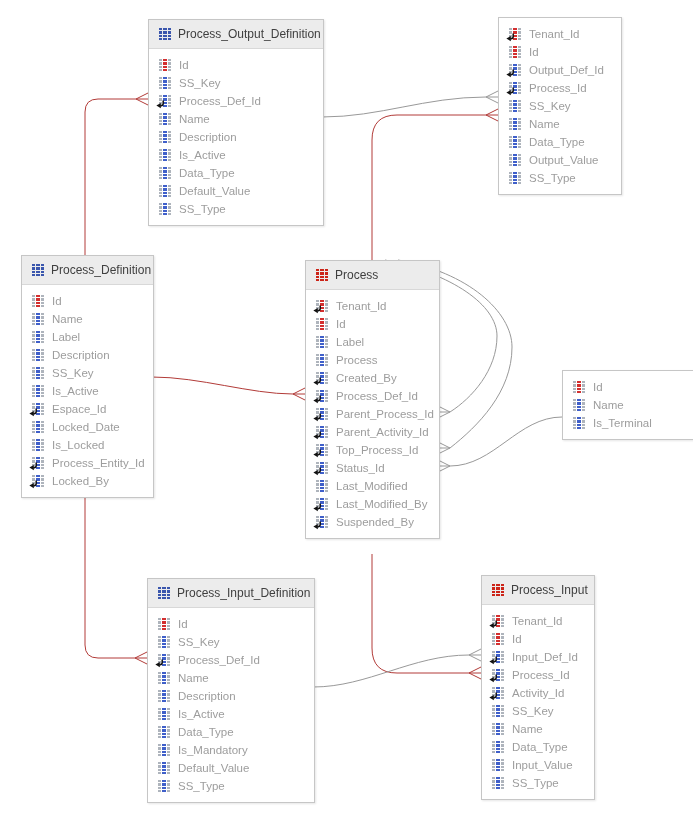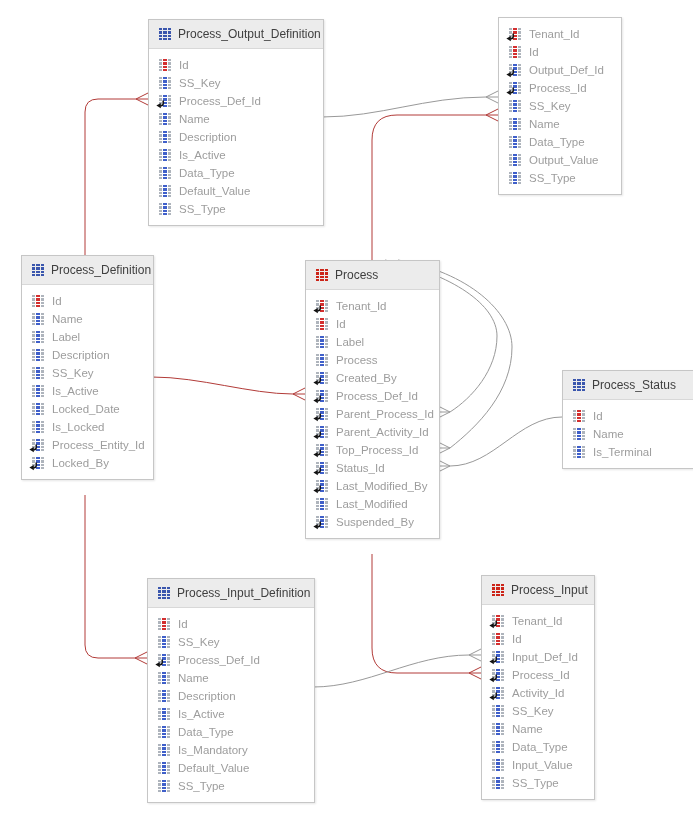--- a/index.html
+++ b/index.html
@@ -550,20 +550,41 @@
             <i style="background: rgb(174, 180, 188);"></i>
             <i style="background: rgb(174, 180, 188);"></i>
             <i style="background: rgb(63, 95, 201);"></i>
             <i style="background: rgb(174, 180, 188);"></i>
             <i style="background: rgb(174, 180, 188);"></i>
             <i style="background: rgb(63, 95, 201);"></i>
             <i style="background: rgb(174, 180, 188);"></i>
             <i style="background: rgb(174, 180, 188);"></i>
             <i style="background: rgb(63, 95, 201);"></i>
             <i style="background: rgb(174, 180, 188);"></i>
+            <svg viewBox="0 0 9 9" class="fk-arrow">
+              <path d="M7.2 0.5 V3.4 Q7.2 5.6 5 5.6 H4.4" fill="none" stroke="#111111" stroke-width="1.5"></path>
+              <polygon points="4.8,2.9 4.8,8.3 0.4,5.6" fill="#111111"></polygon>
+            </svg>
+          </span>
+          <span class="db-col-name">Espace_Id</span>
+        </div>
+        <div class="db-row">
+          <span class="mini-grid">
+            <i style="background: rgb(174, 180, 188);"></i>
+            <i style="background: rgb(63, 95, 201);"></i>
+            <i style="background: rgb(174, 180, 188);"></i>
+            <i style="background: rgb(174, 180, 188);"></i>
+            <i style="background: rgb(63, 95, 201);"></i>
+            <i style="background: rgb(174, 180, 188);"></i>
+            <i style="background: rgb(174, 180, 188);"></i>
+            <i style="background: rgb(63, 95, 201);"></i>
+            <i style="background: rgb(174, 180, 188);"></i>
+            <i style="background: rgb(174, 180, 188);"></i>
+            <i style="background: rgb(63, 95, 201);"></i>
+            <i style="background: rgb(174, 180, 188);"></i>
           </span>
           <span class="db-col-name">Locked_Date</span>
         </div>
         <div class="db-row">
           <span class="mini-grid">
             <i style="background: rgb(174, 180, 188);"></i>
             <i style="background: rgb(63, 95, 201);"></i>
             <i style="background: rgb(174, 180, 188);"></i>
             <i style="background: rgb(174, 180, 188);"></i>
             <i style="background: rgb(63, 95, 201);"></i>
@@ -845,43 +866,43 @@
             <i style="background: rgb(174, 180, 188);"></i>
             <i style="background: rgb(174, 180, 188);"></i>
             <i style="background: rgb(63, 95, 201);"></i>
             <i style="background: rgb(174, 180, 188);"></i>
             <i style="background: rgb(174, 180, 188);"></i>
             <i style="background: rgb(63, 95, 201);"></i>
             <i style="background: rgb(174, 180, 188);"></i>
             <i style="background: rgb(174, 180, 188);"></i>
             <i style="background: rgb(63, 95, 201);"></i>
             <i style="background: rgb(174, 180, 188);"></i>
+          </span>
+          <span class="db-col-name">Last_Modified</span>
+        </div>
+        <div class="db-row">
+          <span class="mini-grid">
+            <i style="background: rgb(174, 180, 188);"></i>
+            <i style="background: rgb(63, 95, 201);"></i>
+            <i style="background: rgb(174, 180, 188);"></i>
+            <i style="background: rgb(174, 180, 188);"></i>
+            <i style="background: rgb(63, 95, 201);"></i>
+            <i style="background: rgb(174, 180, 188);"></i>
+            <i style="background: rgb(174, 180, 188);"></i>
+            <i style="background: rgb(63, 95, 201);"></i>
+            <i style="background: rgb(174, 180, 188);"></i>
+            <i style="background: rgb(174, 180, 188);"></i>
+            <i style="background: rgb(63, 95, 201);"></i>
+            <i style="background: rgb(174, 180, 188);"></i>
             <svg viewBox="0 0 9 9" class="fk-arrow">
               <path d="M7.2 0.5 V3.4 Q7.2 5.6 5 5.6 H4.4" fill="none" stroke="#111111" stroke-width="1.5"></path>
               <polygon points="4.8,2.9 4.8,8.3 0.4,5.6" fill="#111111"></polygon>
             </svg>
           </span>
           <span class="db-col-name">Last_Modified_By</span>
-        </div>
-        <div class="db-row">
-          <span class="mini-grid">
-            <i style="background: rgb(174, 180, 188);"></i>
-            <i style="background: rgb(63, 95, 201);"></i>
-            <i style="background: rgb(174, 180, 188);"></i>
-            <i style="background: rgb(174, 180, 188);"></i>
-            <i style="background: rgb(63, 95, 201);"></i>
-            <i style="background: rgb(174, 180, 188);"></i>
-            <i style="background: rgb(174, 180, 188);"></i>
-            <i style="background: rgb(63, 95, 201);"></i>
-            <i style="background: rgb(174, 180, 188);"></i>
-            <i style="background: rgb(174, 180, 188);"></i>
-            <i style="background: rgb(63, 95, 201);"></i>
-            <i style="background: rgb(174, 180, 188);"></i>
-          </span>
-          <span class="db-col-name">Last_Modified</span>
         </div>
         <div class="db-row">
           <span class="mini-grid">
             <i style="background: rgb(174, 180, 188);"></i>
             <i style="background: rgb(63, 95, 201);"></i>
             <i style="background: rgb(174, 180, 188);"></i>
             <i style="background: rgb(174, 180, 188);"></i>
             <i style="background: rgb(63, 95, 201);"></i>
             <i style="background: rgb(174, 180, 188);"></i>
             <i style="background: rgb(174, 180, 188);"></i>
@@ -893,37 +914,20 @@
             <svg viewBox="0 0 9 9" class="fk-arrow">
               <path d="M7.2 0.5 V3.4 Q7.2 5.6 5 5.6 H4.4" fill="none" stroke="#111111" stroke-width="1.5"></path>
               <polygon points="4.8,2.9 4.8,8.3 0.4,5.6" fill="#111111"></polygon>
             </svg>
           </span>
           <span class="db-col-name">Suspended_By</span>
         </div>
       </div>
     </div>
     <div class="db-table" style="left: 562px; top: 370px; width: 130px;">
-      <div class="db-header">
-        <span class="mini-grid">
-          <i style="background: rgb(58, 86, 173);"></i>
-          <i style="background: rgb(58, 86, 173);"></i>
-          <i style="background: rgb(58, 86, 173);"></i>
-          <i style="background: rgb(58, 86, 173);"></i>
-          <i style="background: rgb(58, 86, 173);"></i>
-          <i style="background: rgb(58, 86, 173);"></i>
-          <i style="background: rgb(58, 86, 173);"></i>
-          <i style="background: rgb(58, 86, 173);"></i>
-          <i style="background: rgb(58, 86, 173);"></i>
-          <i style="background: rgb(58, 86, 173);"></i>
-          <i style="background: rgb(58, 86, 173);"></i>
-          <i style="background: rgb(58, 86, 173);"></i>
-        </span>
-        <span class="db-title">Process_Status</span>
-      </div>
       <div class="db-body">
         <div class="db-row">
           <span class="mini-grid">
             <i style="background: rgb(174, 180, 188);"></i>
             <i style="background: rgb(211, 47, 47);"></i>
             <i style="background: rgb(174, 180, 188);"></i>
             <i style="background: rgb(174, 180, 188);"></i>
             <i style="background: rgb(211, 47, 47);"></i>
             <i style="background: rgb(174, 180, 188);"></i>
             <i style="background: rgb(174, 180, 188);"></i>

